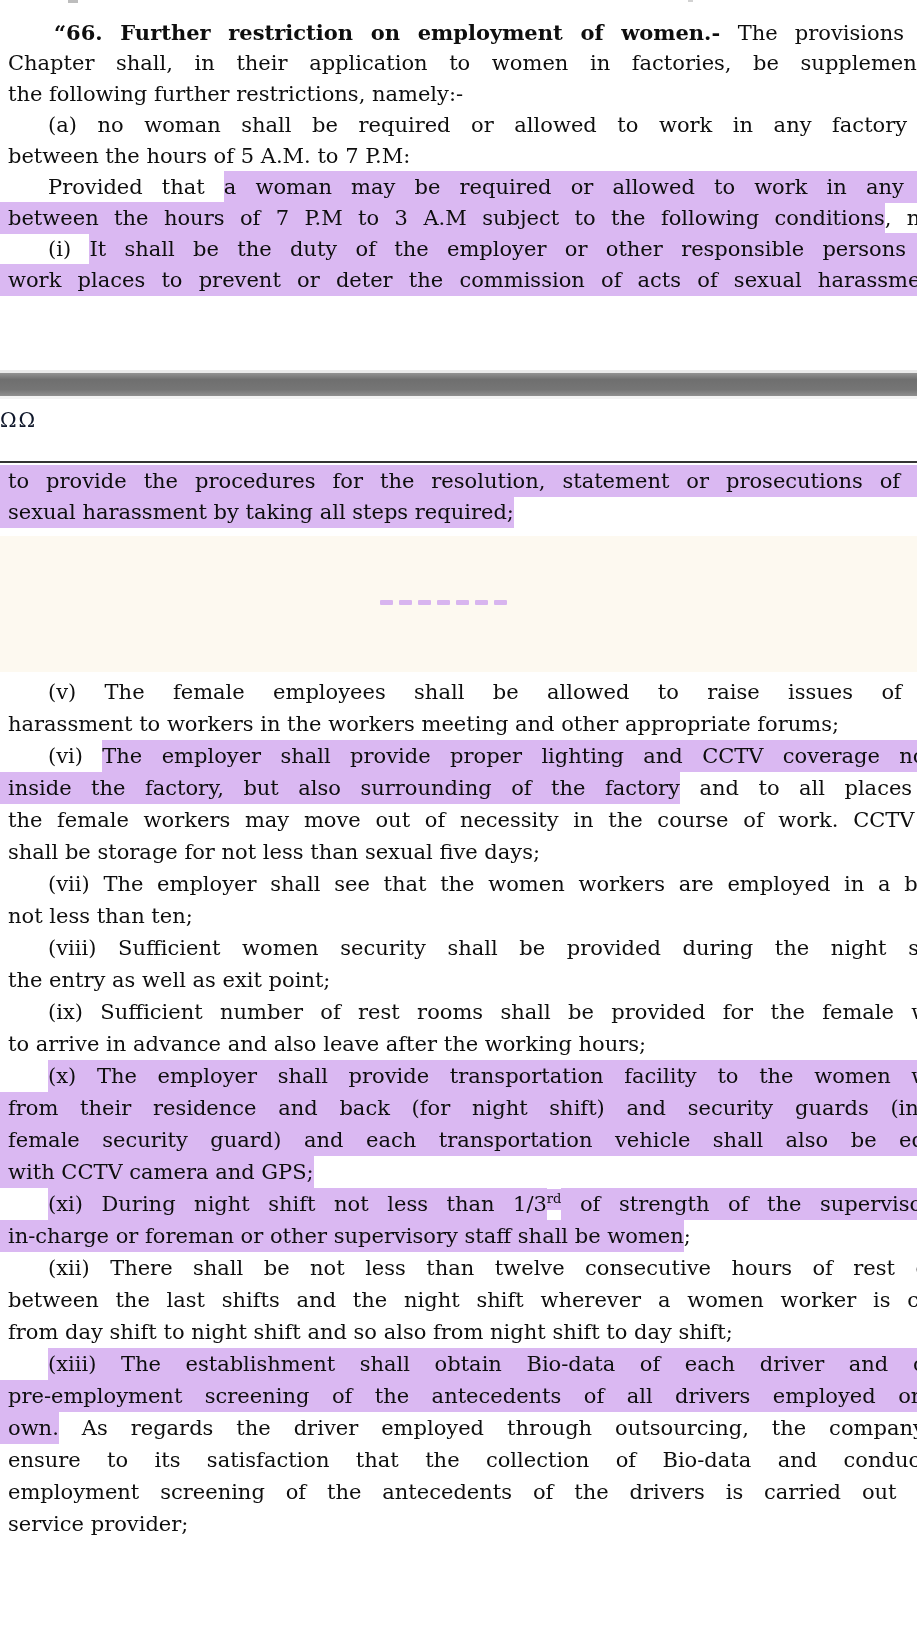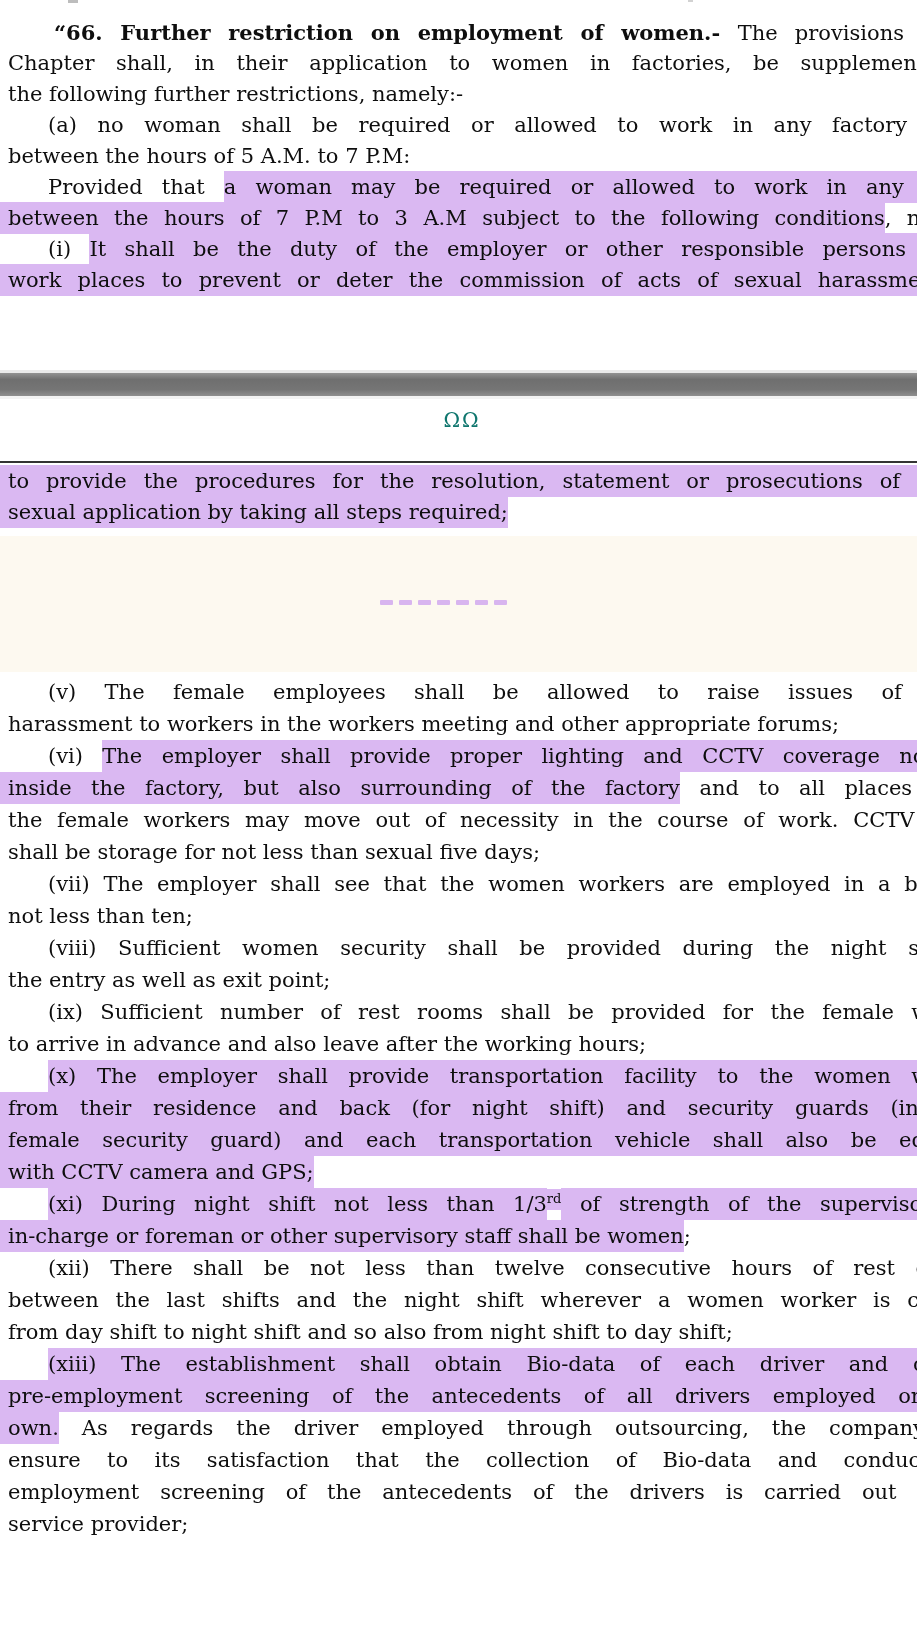--- a/index.html
+++ b/index.html
@@ -20,22 +20,22 @@
   .hl{background:#dab8f2;padding-top:4px;padding-bottom:4px;}
   .bl{box-shadow:-8px 0 0 0 #dab8f2;}
   sup{font-size:0.62em;line-height:0;}
   sup.hl{padding-top:2px;padding-bottom:4px;}
   #p1{top:17px;}
   .sep-strip{position:absolute;left:0;width:917px;}
   #sep-top{top:370px;height:3px;background:#eaeaea;}
   #sep-bar{position:absolute;left:0;top:373px;width:917px;height:23px;
     background:linear-gradient(#939393,#6f6f6f 28%,#757575 72%,#8f8f8f);}
   #sep-bottom{top:396px;height:3px;background:#f3f3f3;}
-  #pagenum{position:absolute;top:408px;left:12px;width:900px;height:30px;
-    text-align:center;font-size:20px;letter-spacing:2px;color:#0f766e;}
+  #pagenum{position:absolute;top:408px;left:0;width:900px;height:30px;
+    text-align:left;font-size:20px;letter-spacing:2px;color:#0f172a;}
   #rule{position:absolute;top:461px;left:0;width:917px;height:2px;background:#343434;}
   #p2top{top:466px;}
   #cream{position:absolute;top:536px;left:0;width:917px;height:136px;background:#fdf9f0;}
   #dashes{position:absolute;top:64px;left:380px;display:flex;gap:6px;}
   .dash{width:13px;height:5px;border-radius:1px;background:#d8b5ef;}
   #p2body{top:676px;}
   .artifact{position:absolute;background:#bdbdbd;}
   #art1{top:0;left:68px;width:10px;height:3px;}
   #art2{top:0;left:688px;width:5px;height:2px;background:#d2d2d2;}
 </style>
@@ -60,21 +60,21 @@
 
   <div class="sep-strip" id="sep-top"></div>
   <div id="sep-bar"></div>
   <div class="sep-strip" id="sep-bottom"></div>
 
   <div id="pagenum">ΩΩ</div>
   <div id="rule"></div>
 
   <div id="p2top" class="textblock p2a">
       <div class="line j"><span class="hl bl">to provide the procedures for the resolution, statement or prosecutions of acts of</span></div>
-      <div class="line"><span class="hl bl">sexual application by taking all steps required;</span></div>
+      <div class="line"><span class="hl bl">sexual harassment by taking all steps required;</span></div>
     </div>
 
   <div id="cream">
     <div id="dashes">
         <div class="dash"></div>
         <div class="dash"></div>
         <div class="dash"></div>
         <div class="dash"></div>
         <div class="dash"></div>
         <div class="dash"></div>

